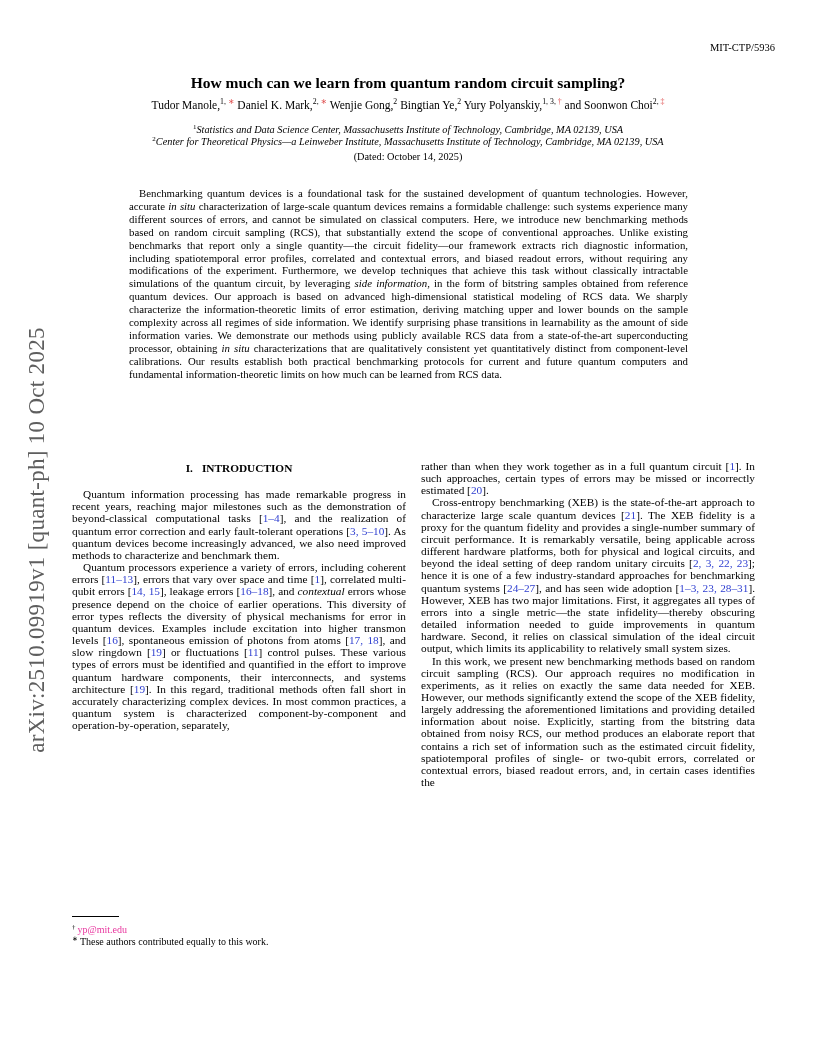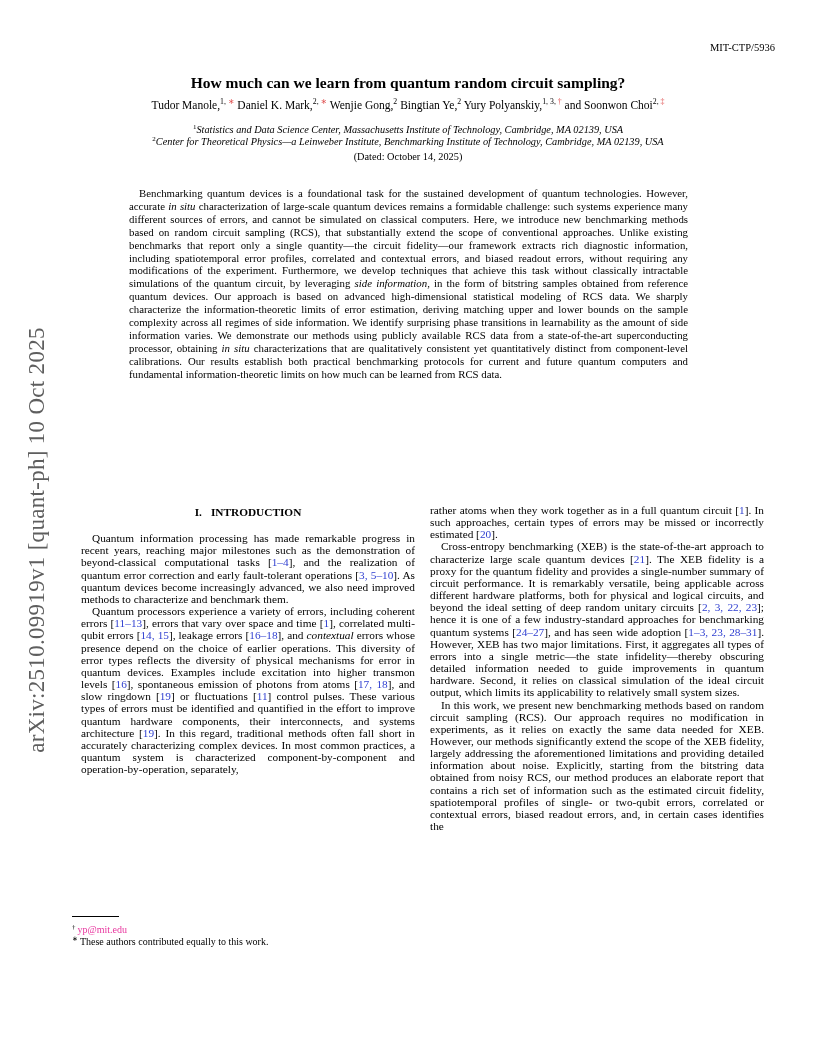--- a/index.html
+++ b/index.html
@@ -36,21 +36,21 @@
   .aff-line .seg-i { font-style:italic; }
   .dated { margin-top:2px; font-size:10.3px; }
 
   .abstract {
     position:absolute; top:187px; left:129px; width:559px;
     font-size:10.8px; line-height:12.9px; text-align:justify;
     text-indent:10px;
     font-family:Liberation Serif, serif;
   }
 
-  .col { position:absolute; top:504px; width:334px; font-size:11.3px; line-height:12.15px;margin-left:9px; }
+  .col { position:absolute; top:460px; width:334px; font-size:11.3px; line-height:12.15px; }
   .col-left  { left:72px; }
   .col-right { left:421px; }
 
   .section-heading {
     text-align:center; font-weight:bold; font-size:11.3px; margin:2px 0 14px 0;
   }
   .shead-gap { display:inline-block; width:9px; }
 
   .para { margin:0; text-align:justify; }
   .para.indent { text-indent:11px; }
@@ -74,36 +74,36 @@
   <div class="arxiv-banner">arXiv:2510.09919v1  [quant-ph]  10 Oct 2025</div>
 
   <div class="report-number">MIT-CTP/5936</div>
 
   <h1 class="title">How much can we learn from quantum random circuit sampling?</h1>
 
   <div class="authors"><span class="seg seg-p">Tudor Manole,</span><span class="seg seg-sup">1, </span><span class="seg seg-supr">∗</span><span class="seg seg-p"> Daniel K. Mark,</span><span class="seg seg-sup">2, </span><span class="seg seg-supr">∗</span><span class="seg seg-p"> Wenjie Gong,</span><span class="seg seg-sup">2</span><span class="seg seg-p"> Bingtian Ye,</span><span class="seg seg-sup">2</span><span class="seg seg-p"> Yury Polyanskiy,</span><span class="seg seg-sup">1, 3, </span><span class="seg seg-supr">†</span><span class="seg seg-p"> and Soonwon Choi</span><span class="seg seg-sup">2, </span><span class="seg seg-supr">‡</span></div>
 
   <div class="affiliations">
     <div class="aff-line"><span class="seg seg-sup">1</span><span class="seg seg-i">Statistics and Data Science Center, Massachusetts Institute of Technology, Cambridge, MA 02139, USA</span></div>
-    <div class="aff-line"><span class="seg seg-sup">2</span><span class="seg seg-i">Center for Theoretical Physics—a Leinweber Institute, Benchmarking Institute of Technology, Cambridge, MA 02139, USA</span></div>
+    <div class="aff-line"><span class="seg seg-sup">2</span><span class="seg seg-i">Center for Theoretical Physics—a Leinweber Institute, Massachusetts Institute of Technology, Cambridge, MA 02139, USA</span></div>
     <div class="dated">(Dated: October 14, 2025)</div>
   </div>
 
   <div class="abstract"><span class="seg seg-p">Benchmarking quantum devices is a foundational task for the sustained development of quantum technologies. However, accurate </span><span class="seg seg-i">in situ</span><span class="seg seg-p"> characterization of large-scale quantum devices remains a formidable challenge: such systems experience many different sources of errors, and cannot be simulated on classical computers. Here, we introduce new benchmarking methods based on random circuit sampling (RCS), that substantially extend the scope of conventional approaches. Unlike existing benchmarks that report only a single quantity—the circuit fidelity—our framework extracts rich diagnostic information, including spatiotemporal error profiles, correlated and contextual errors, and biased readout errors, without requiring any modifications of the experiment. Furthermore, we develop techniques that achieve this task without classically intractable simulations of the quantum circuit, by leveraging </span><span class="seg seg-i">side information</span><span class="seg seg-p">, in the form of bitstring samples obtained from reference quantum devices. Our approach is based on advanced high-dimensional statistical modeling of RCS data. We sharply characterize the information-theoretic limits of error estimation, deriving matching upper and lower bounds on the sample complexity across all regimes of side information. We identify surprising phase transitions in learnability as the amount of side information varies. We demonstrate our methods using publicly available RCS data from a state-of-the-art superconducting processor, obtaining </span><span class="seg seg-i">in situ</span><span class="seg seg-p"> characterizations that are qualitatively consistent yet quantitatively distinct from component-level calibrations. Our results establish both practical benchmarking protocols for current and future quantum computers and fundamental information-theoretic limits on how much can be learned from RCS data.</span></div>
 
   <div class="col col-left">
     <div class="section-heading">
       <span>I.</span><span class="shead-gap"></span><span>INTRODUCTION</span>
     </div>
     <p class="para indent"><span class="seg seg-p">Quantum information processing has made remarkable progress in recent years, reaching major milestones such as the demonstration of beyond-classical computational tasks [</span><span class="seg seg-c">1–4</span><span class="seg seg-p">], and the realization of quantum error correction and early fault-tolerant operations [</span><span class="seg seg-c">3, 5–10</span><span class="seg seg-p">]. As quantum devices become increasingly advanced, we also need improved methods to characterize and benchmark them.</span></p>
     <p class="para indent"><span class="seg seg-p">Quantum processors experience a variety of errors, including coherent errors [</span><span class="seg seg-c">11–13</span><span class="seg seg-p">], errors that vary over space and time [</span><span class="seg seg-c">1</span><span class="seg seg-p">], correlated multi-qubit errors [</span><span class="seg seg-c">14, 15</span><span class="seg seg-p">], leakage errors [</span><span class="seg seg-c">16–18</span><span class="seg seg-p">], and </span><span class="seg seg-i">contextual</span><span class="seg seg-p"> errors whose presence depend on the choice of earlier operations. This diversity of error types reflects the diversity of physical mechanisms for error in quantum devices. Examples include excitation into higher transmon levels [</span><span class="seg seg-c">16</span><span class="seg seg-p">], spontaneous emission of photons from atoms [</span><span class="seg seg-c">17, 18</span><span class="seg seg-p">], and slow ringdown [</span><span class="seg seg-c">19</span><span class="seg seg-p">] or fluctuations [</span><span class="seg seg-c">11</span><span class="seg seg-p">] control pulses. These various types of errors must be identified and quantified in the effort to improve quantum hardware components, their interconnects, and systems architecture [</span><span class="seg seg-c">19</span><span class="seg seg-p">]. In this regard, traditional methods often fall short in accurately characterizing complex devices. In most common practices, a quantum system is characterized component-by-component and operation-by-operation, separately,</span></p>
   </div>
 
   <div class="col col-right">
-    <p class="para"><span class="seg seg-p">rather atoms when they work together as in a full quantum circuit [</span><span class="seg seg-c">1</span><span class="seg seg-p">]. In such approaches, certain types of errors may be missed or incorrectly estimated [</span><span class="seg seg-c">20</span><span class="seg seg-p">].</span></p>
+    <p class="para"><span class="seg seg-p">rather than when they work together as in a full quantum circuit [</span><span class="seg seg-c">1</span><span class="seg seg-p">]. In such approaches, certain types of errors may be missed or incorrectly estimated [</span><span class="seg seg-c">20</span><span class="seg seg-p">].</span></p>
     <p class="para indent"><span class="seg seg-p">Cross-entropy benchmarking (XEB) is the state-of-the-art approach to characterize large scale quantum devices [</span><span class="seg seg-c">21</span><span class="seg seg-p">]. The XEB fidelity is a proxy for the quantum fidelity and provides a single-number summary of circuit performance. It is remarkably versatile, being applicable across different hardware platforms, both for physical and logical circuits, and beyond the ideal setting of deep random unitary circuits [</span><span class="seg seg-c">2, 3, 22, 23</span><span class="seg seg-p">]; hence it is one of a few industry-standard approaches for benchmarking quantum systems [</span><span class="seg seg-c">24–27</span><span class="seg seg-p">], and has seen wide adoption [</span><span class="seg seg-c">1–3, 23, 28–31</span><span class="seg seg-p">]. However, XEB has two major limitations. First, it aggregates all types of errors into a single metric—the state infidelity—thereby obscuring detailed information needed to guide improvements in quantum hardware. Second, it relies on classical simulation of the ideal circuit output, which limits its applicability to relatively small system sizes.</span></p>
     <p class="para indent"><span class="seg seg-p">In this work, we present new benchmarking methods based on random circuit sampling (RCS). Our approach requires no modification in experiments, as it relies on exactly the same data needed for XEB. However, our methods significantly extend the scope of the XEB fidelity, largely addressing the aforementioned limitations and providing detailed information about noise. Explicitly, starting from the bitstring data obtained from noisy RCS, our method produces an elaborate report that contains a rich set of information such as the estimated circuit fidelity, spatiotemporal profiles of single- or two-qubit errors, correlated or contextual errors, biased readout errors, and, in certain cases identifies the</span></p>
   </div>
 
   <div class="footnotes">
     <div class="footnote-rule"></div>
     <div class="footnote">
       <span class="fn-marker">†</span><span><span class="seg seg-m">yp@mit.edu</span></span>
     </div>
     <div class="footnote">

